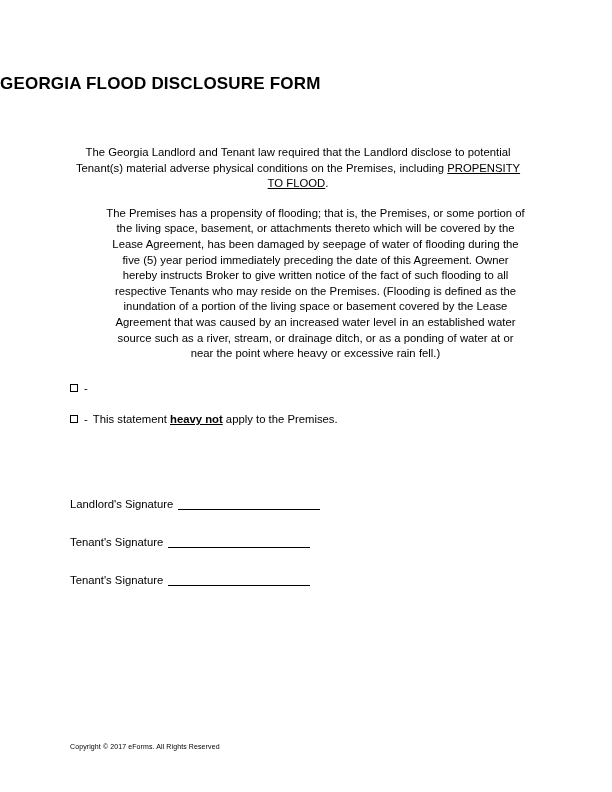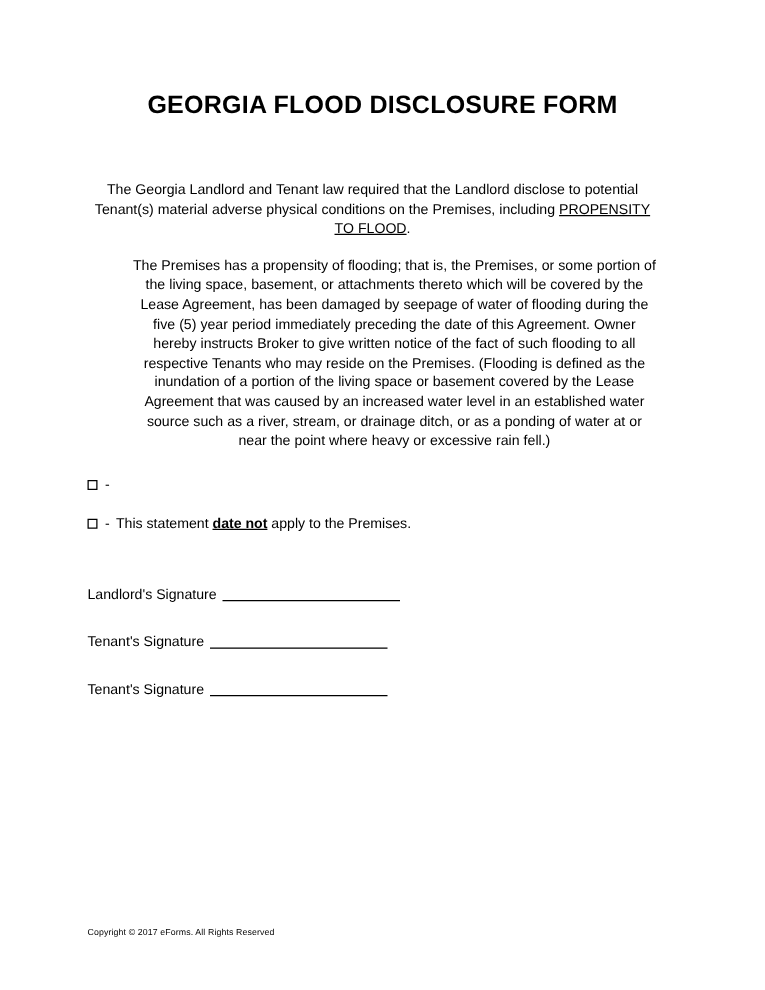--- a/index.html
+++ b/index.html
@@ -23,22 +23,22 @@
     background: #ffffff;
     overflow: hidden;
   }
 
   
   .doc-title {
     position: absolute;
     top: 71px;
     left: 0;
     width: 612px;
-    text-align: center;
-    font-size: 20px;
+    text-align: left;
+    font-size: 17px;
     font-weight: bold;
     letter-spacing: 0.2px;
     line-height: 26px;
     white-space: nowrap;
   }
 
   
   .body-block {
     position: absolute;
     left: 70px;
@@ -93,21 +93,21 @@
     margin-right: 5px;
   }
   .stmt-text {
     white-space: nowrap;
   }
 
   
   .signatures {
     position: absolute;
     left: 70px;
-    top: 468px;
+    top: 496px;
     width: 456px;
   }
   .sig-row {
     font-size: 11.3px;
     line-height: 16px;
     margin-bottom: 22px;
     white-space: nowrap;
   }
   .sig-blank {
     display: inline-block;
@@ -147,21 +147,21 @@
   <div class="statements">
 
     <div class="stmt-row">
       <span class="checkbox"></span>
       <span class="stmt-dash">-</span>
     </div>
 
     <div class="stmt-row">
       <span class="checkbox"></span>
       <span class="stmt-dash">-</span>
-      <span class="stmt-text"><span>This statement </span><span class="bu">date not</span><span> apply to the Premises.</span></span>
+      <span class="stmt-text"><span>This statement </span><span class="bu">heavy not</span><span> apply to the Premises.</span></span>
     </div>
 
   </div>
 
   <div class="signatures">
 
     <div class="sig-row"><span>Landlord's Signature</span><span class="sig-blank"></span></div>
 
     <div class="sig-row"><span>Tenant's Signature</span><span class="sig-blank"></span></div>
 

